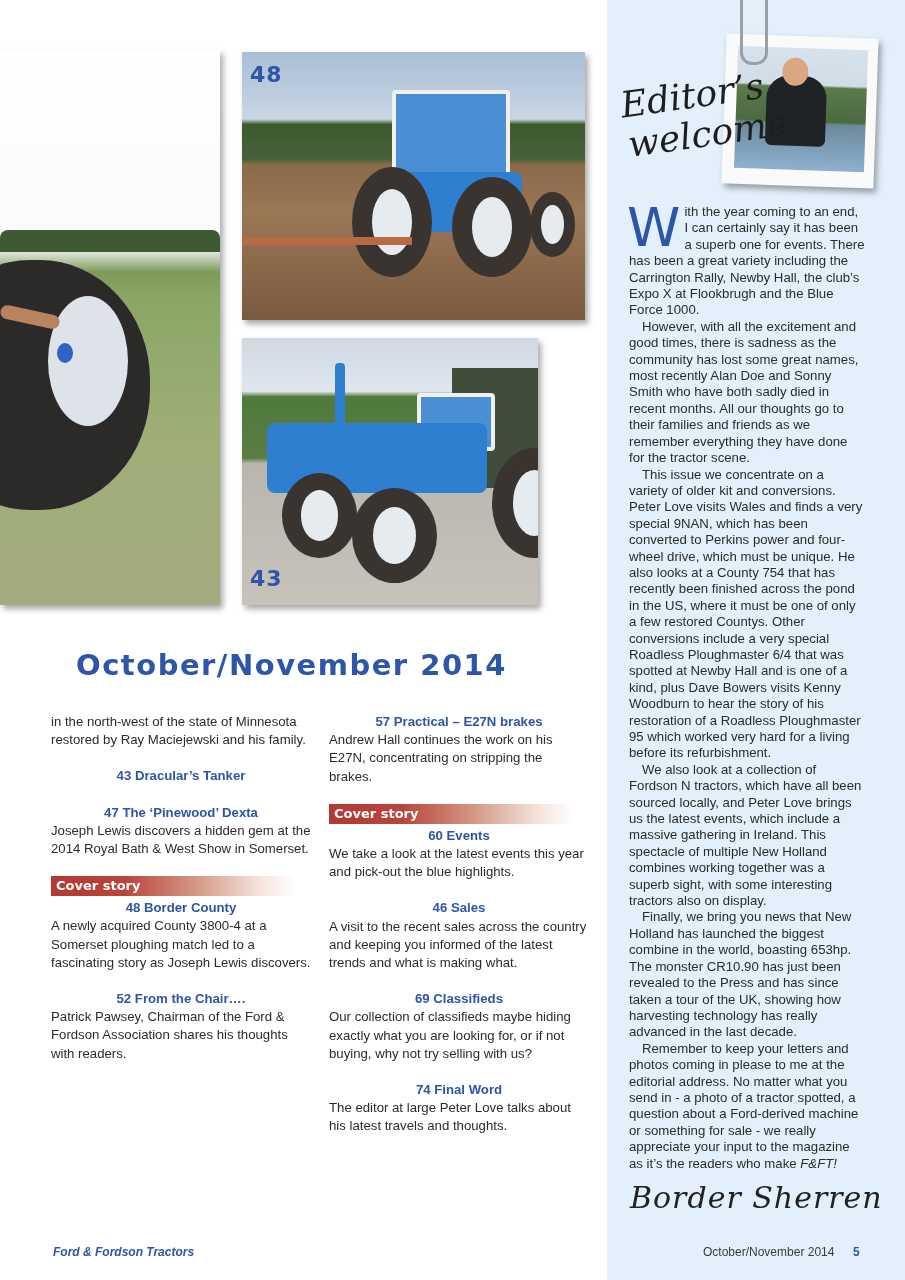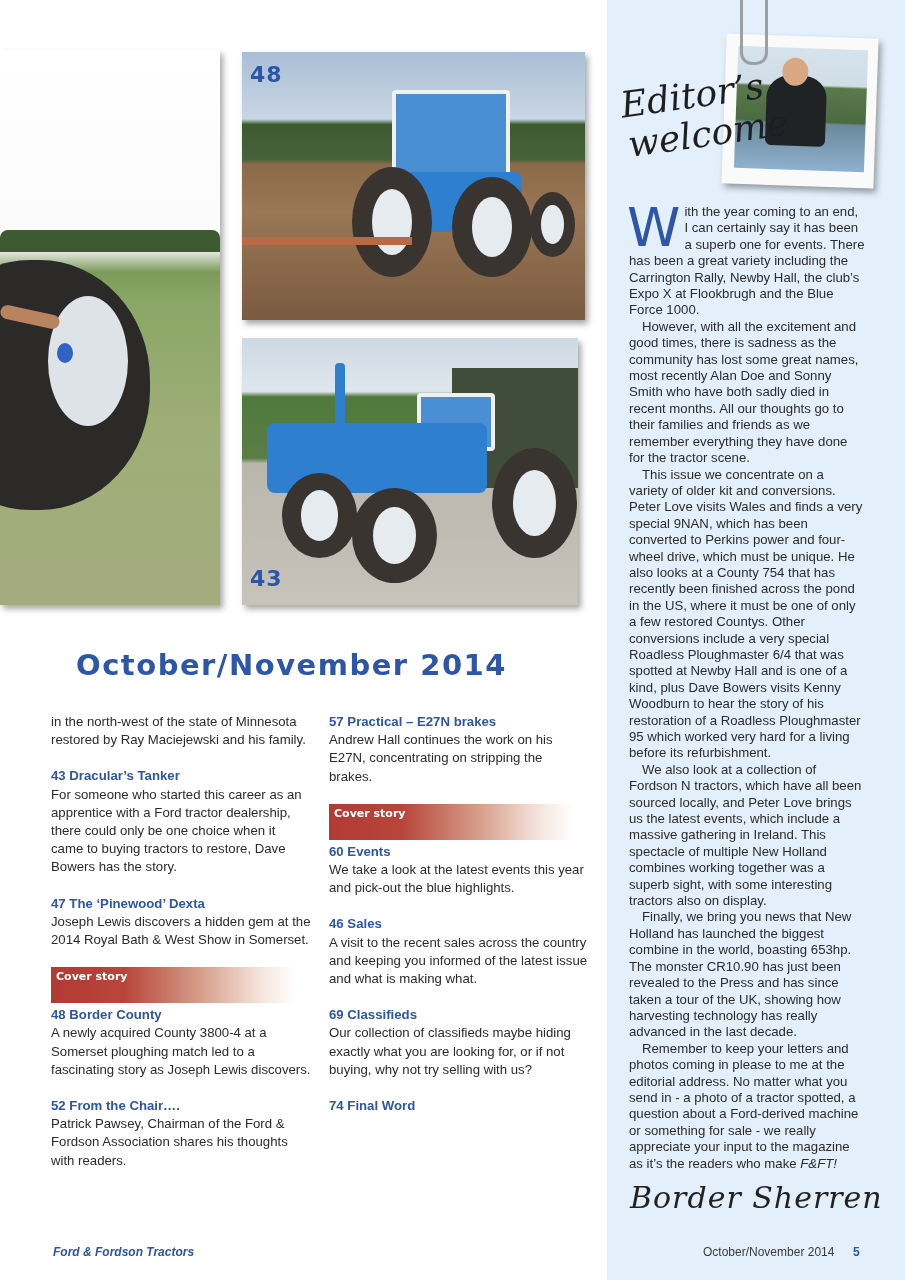--- a/index.html
+++ b/index.html
@@ -9,39 +9,39 @@
   
   .photo { position:absolute; box-shadow: 3px 4px 6px rgba(0,0,0,0.35); overflow:hidden; }
   .photo-left { left:0; top:50px; width:220px; height:555px; background:linear-gradient(#ffffff 0%, #fbfbfb 34%, #eef0ee 36%, #7d9a5a 40%, #8aa767 45%, #9fae77 70%, #a4ab7f 100%); }
   .tree-line { position:absolute; left:0; top:180px; width:220px; height:22px; background:#3e5a32; border-radius:8px 8px 0 0; }
   .tyre { position:absolute; left:-80px; top:210px; width:230px; height:250px; border-radius:48%; background:#2b2a28; }
   .rim { position:absolute; left:48px; top:246px; width:80px; height:130px; border-radius:50%; background:#dde3e8; }
   .hub { position:absolute; left:57px; top:293px; width:16px; height:20px; border-radius:50%; background:#2f63c4; }
   .arm { position:absolute; left:0; top:260px; width:60px; height:14px; border-radius:7px; background:#b8835f; transform:rotate(12deg); }
 
   .photo-top { left:242px; top:52px; width:343px; height:268px; background:linear-gradient(#a9bfd6 0%, #c9d6e4 25%, #3c5a2e 27%, #47623a 40%, #8b6a4a 42%, #9a7755 60%, #7a5a40 100%); }
-  .photo-bottom { left:242px; top:338px; width:336px; height:267px; background:linear-gradient(#cfd9e3 0%, #dfe6ee 20%, #4f7a3c 22%, #5a7d46 45%, #b9b6ae 47%, #c7c3ba 100%); }
+  .photo-bottom { left:242px; top:338px; width:296px; height:267px; background:linear-gradient(#cfd9e3 0%, #dfe6ee 20%, #4f7a3c 22%, #5a7d46 45%, #b9b6ae 47%, #c7c3ba 100%); }
   .tractor-body { position:absolute; background:#2f7fd1; border-radius:8px; }
   .wheel { position:absolute; border-radius:50%; background:#3a3430; }
   .wheel::after { content:""; position:absolute; left:25%; top:20%; width:50%; height:60%; border-radius:50%; background:#e6ebef; }
   .cab { position:absolute; background:#4a8fd4; border:4px solid #f0f0f0; border-radius:4px; }
   .shed { position:absolute; left:210px; top:30px; width:133px; height:120px; background:#3f4d3a; }
 
   .photo-num { position:absolute; font-family:"DejaVu Sans", sans-serif; font-weight:bold; font-size:22px; color:#2d55a8; letter-spacing:1px;text-align:center; }
 
   
   .issue-title { position:absolute; left:76px; top:648px; font-family:"DejaVu Sans", sans-serif; font-weight:bold; font-size:29px; color:#2d55a8; letter-spacing:1.5px; }
 
   
   .col { position:absolute; font-size:13.2px; line-height:18.2px; color:#2b2b2b; }
   .col1 { left:51px; top:713px; width:260px; }
   .col2 { left:329px; top:713px; width:260px; }
   .entry { margin-bottom:18px; }
-  .entry-title { color:#2d55a8; font-weight:bold; }
-  .cover { height:36px; margin:0 0 3px 0; width:244px; background:linear-gradient(90deg, #b23a34 0%, #b8453c 30%, #d59a86 60%, #f4e2da 85%, rgba(255,255,255,0) 100%); color:#fff; font-family:"DejaVu Sans", sans-serif; font-weight:bold; font-size:11px; line-height:20px; padding-left:5px; box-sizing:border-box; }
+  .entry-title { color:#2d55a8; font-weight:bold;text-align:center; }
+  .cover { height:20px; margin:0 0 3px 0; width:244px; background:linear-gradient(90deg, #b23a34 0%, #b8453c 30%, #d59a86 60%, #f4e2da 85%, rgba(255,255,255,0) 100%); color:#fff; font-family:"DejaVu Sans", sans-serif; font-weight:bold; font-size:13px; line-height:20px; padding-left:5px; box-sizing:border-box; }
 
   
   .paperclip { position:absolute; left:740px; top:0; width:22px; height:62px; border:3px solid #9aa0a6; border-top:none; border-radius:0 0 12px 12px; }
   .polaroid { position:absolute; left:724px; top:36px; width:152px; height:150px; background:#fafafa; transform:rotate(2deg); box-shadow:3px 4px 6px rgba(0,0,0,0.35); }
   .polaroid-img { position:absolute; left:12px; top:12px; width:130px; height:122px; background:linear-gradient(#d7e3ec 0%, #cfdde6 30%, #5b7a4c 32%, #4a6a40 60%, #6a8a9a 62%, #8fb0d0 100%); overflow:hidden; }
   .person { position:absolute; left:30px; top:28px; width:60px; height:70px; background:#1f2326; border-radius:22px 22px 6px 6px; }
   .head { position:absolute; left:45px; top:10px; width:26px; height:28px; background:#d9a882; border-radius:50%; }
   .editor-heading { position:absolute; left:618px; top:86px; font-family:"DejaVu Serif", serif; font-style:italic; font-size:36px; line-height:40px; color:#1e1e1e; transform:rotate(-8deg); transform-origin:left top; }
   .editor-heading .l2 { display:block; margin-left:2px; }
 
@@ -91,21 +91,20 @@
 </div>
 
 <div class="issue-title">October/November 2014</div>
 
 <div class="col col1">
   <div class="entry">
     <div class="entry-body">in the north-west of the state of Minnesota restored by Ray Maciejewski and his family.</div>
   </div>
   <div class="entry">
     <div class="entry-title">43 Dracular’s Tanker</div>
-    <div class="entry-body">For someone who started this career as an apprentice with a Ford tractor dealership, there could only be one choice when it came to buying tractors to restore, Dave Bowers has the story.</div>
   </div>
   <div class="entry">
     <div class="entry-title">47 The ‘Pinewood’ Dexta</div>
     <div class="entry-body">Joseph Lewis discovers a hidden gem at the 2014 Royal Bath &amp; West Show in Somerset.</div>
   </div>
   <div class="entry">
     <div class="cover">Cover story</div>
     <div class="entry-title">48 Border County</div>
     <div class="entry-body">A newly acquired County 3800-4 at a Somerset ploughing match led to a fascinating story as Joseph Lewis discovers.</div>
   </div>
@@ -120,28 +119,29 @@
     <div class="entry-title">57 Practical – E27N brakes</div>
     <div class="entry-body">Andrew Hall continues the work on his E27N, concentrating on stripping the brakes.</div>
   </div>
   <div class="entry">
     <div class="cover">Cover story</div>
     <div class="entry-title">60 Events</div>
     <div class="entry-body">We take a look at the latest events this year and pick-out the blue highlights.</div>
   </div>
   <div class="entry">
     <div class="entry-title">46 Sales</div>
-    <div class="entry-body">A visit to the recent sales across the country and keeping you informed of the latest issue and what is making what.</div>
+    <div class="entry-body">A visit to the recent sales across the country and keeping you informed of the latest trends and what is making what.</div>
   </div>
   <div class="entry">
     <div class="entry-title">69 Classifieds</div>
     <div class="entry-body">Our collection of classifieds maybe hiding exactly what you are looking for, or if not buying, why not try selling with us?</div>
   </div>
   <div class="entry">
     <div class="entry-title">74 Final Word</div>
+    <div class="entry-body">The editor at large Peter Love talks about his latest travels and thoughts.</div>
   </div>
 </div>
 
 <div class="polaroid">
   <div class="polaroid-img">
     <div class="person"></div>
     <div class="head"></div>
   </div>
 </div>
 <div class="paperclip"></div>

